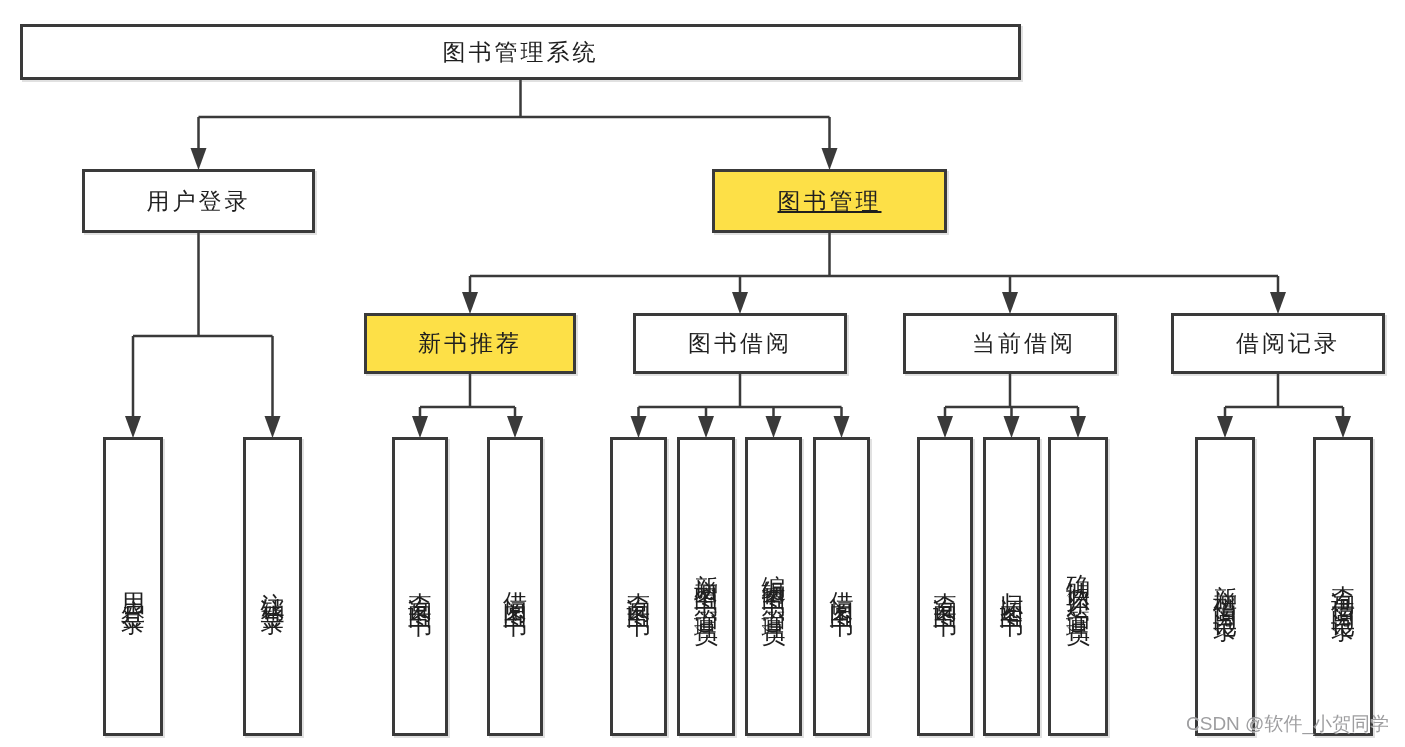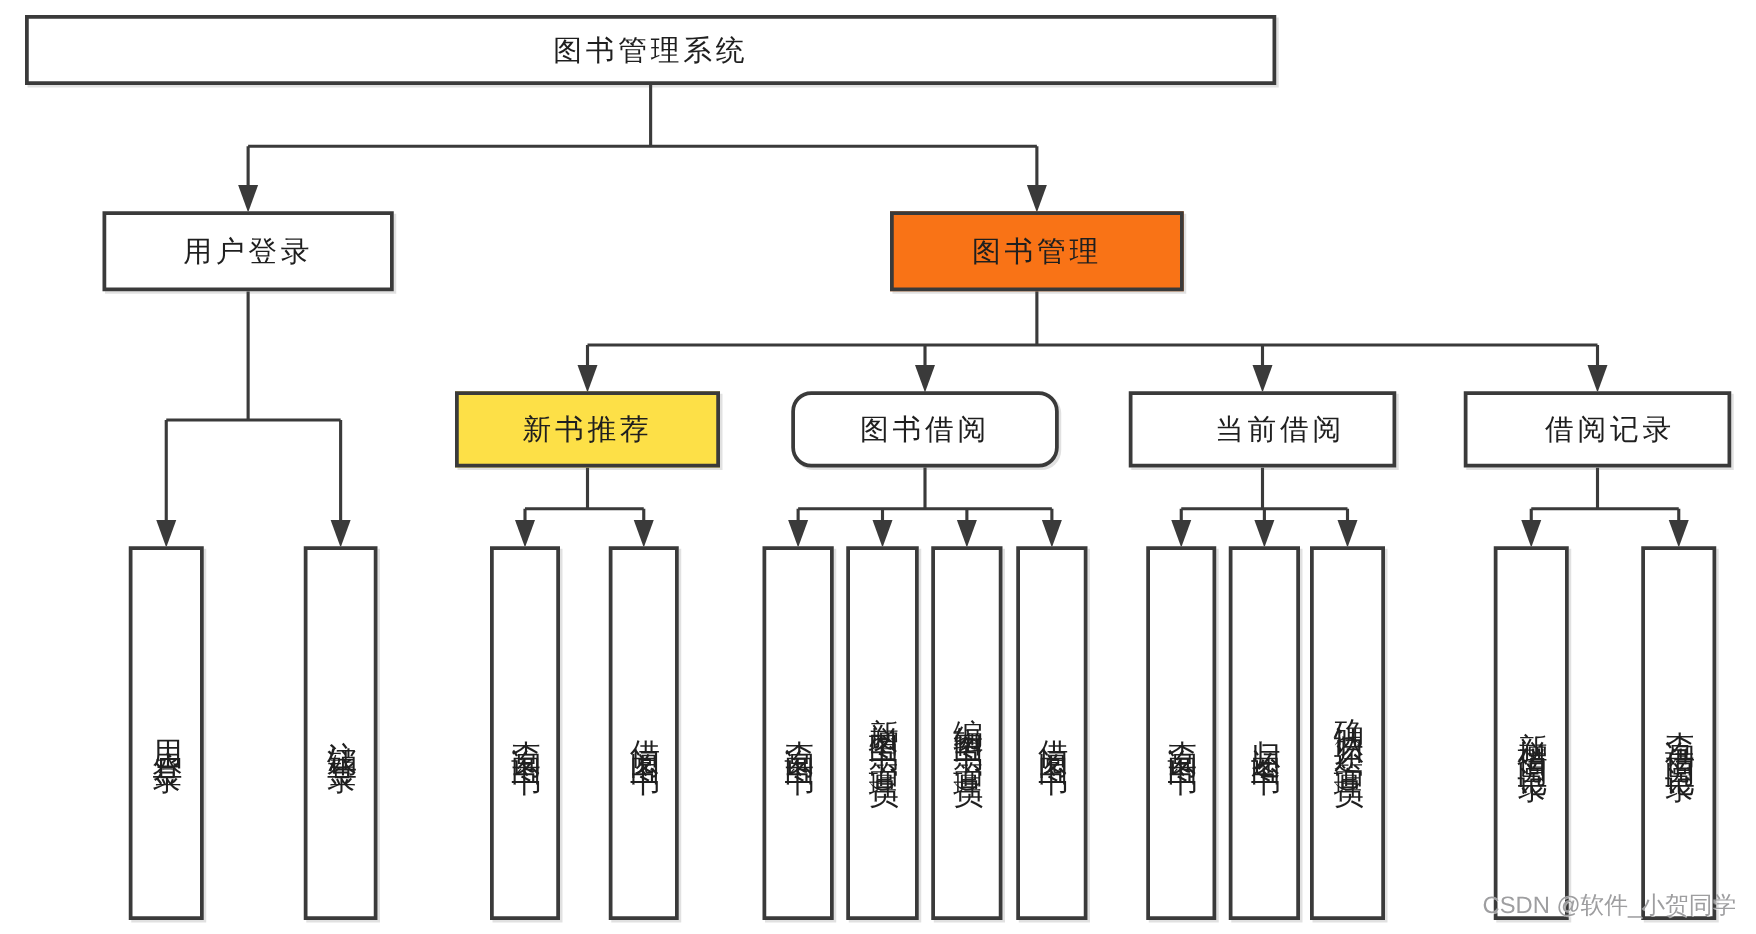--- a/index.html
+++ b/index.html
@@ -76,33 +76,33 @@
       <polygon points="698,416 714,416 706,438" fill="#3a3a3a"></polygon>
       <polygon points="765.5,416 781.5,416 773.5,438" fill="#3a3a3a"></polygon>
       <polygon points="833.5,416 849.5,416 841.5,438" fill="#3a3a3a"></polygon>
       <polygon points="937,416 953,416 945,438" fill="#3a3a3a"></polygon>
       <polygon points="1003.5,416 1019.5,416 1011.5,438" fill="#3a3a3a"></polygon>
       <polygon points="1070,416 1086,416 1078,438" fill="#3a3a3a"></polygon>
       <polygon points="1217,416 1233,416 1225,438" fill="#3a3a3a"></polygon>
       <polygon points="1335,416 1351,416 1343,438" fill="#3a3a3a"></polygon>
     </svg>
   <div id="nodes">
-      <div class="node horizontal" style="left: 20px; top: 12px; width: 1001px; height: 56px; border-color: rgb(58, 58, 58); background: rgb(255, 255, 255); color: rgb(31, 31, 31); justify-content: center;">
+      <div class="node horizontal" style="left: 20px; top: 24px; width: 1001px; height: 56px; border-color: rgb(58, 58, 58); background: rgb(255, 255, 255); color: rgb(31, 31, 31); justify-content: center;">
         <span>图书管理系统</span>
       </div>
       <div class="node horizontal" style="left: 82px; top: 169px; width: 233px; height: 64px; border-color: rgb(58, 58, 58); background: rgb(255, 255, 255); color: rgb(31, 31, 31);">
         <span>用户登录</span>
       </div>
-      <div class="node horizontal" style="left: 712px; top: 169px; width: 235px; height: 64px; border-color: rgb(58, 58, 58); background: #f97316; color: rgb(31, 31, 31);">
+      <div class="node horizontal" style="left: 712px; top: 169px; width: 235px; height: 64px; border-color: rgb(58, 58, 58); background: #fde047; color: rgb(31, 31, 31); text-decoration: underline;">
         <span>图书管理</span>
       </div>
       <div class="node horizontal" style="left: 364px; top: 313px; width: 212px; height: 61px; border-color: rgb(58, 58, 58); background: #fde047; color: rgb(31, 31, 31);">
         <span>新书推荐</span>
       </div>
-      <div class="node horizontal" style="left: 633px; top: 313px; width: 214px; height: 61px; border-color: rgb(58, 58, 58); background: rgb(255, 255, 255); color: rgb(31, 31, 31); border-radius: 16px;">
+      <div class="node horizontal" style="left: 633px; top: 313px; width: 214px; height: 61px; border-color: rgb(58, 58, 58); background: rgb(255, 255, 255); color: rgb(31, 31, 31);">
         <span>图书借阅</span>
       </div>
       <div class="node horizontal" style="left: 903px; top: 313px; width: 214px; height: 61px; border-color: rgb(58, 58, 58); background: rgb(255, 255, 255); color: rgb(31, 31, 31); padding-left: 28px;">
         <span>当前借阅</span>
       </div>
       <div class="node horizontal" style="left: 1171px; top: 313px; width: 214px; height: 61px; border-color: rgb(58, 58, 58); background: rgb(255, 255, 255); color: rgb(31, 31, 31); padding-left: 20px;">
         <span>借阅记录</span>
       </div>
       <div class="node vertical" style="left: 103px; top: 437px; width: 60px; height: 299px; border-color: rgb(58, 58, 58); background: rgb(255, 255, 255); color: rgb(31, 31, 31);">
         <span>用户登录</span>

